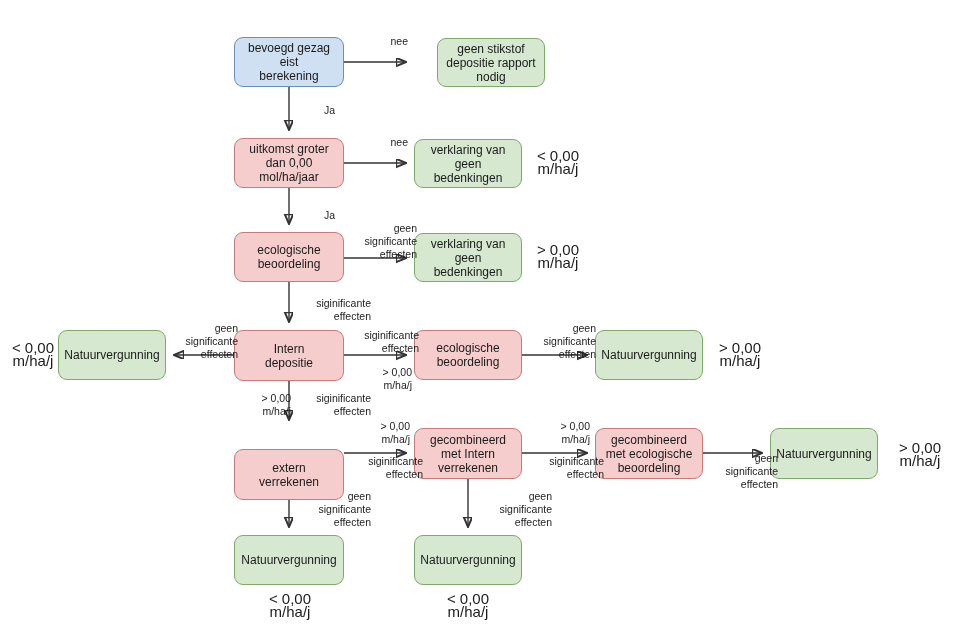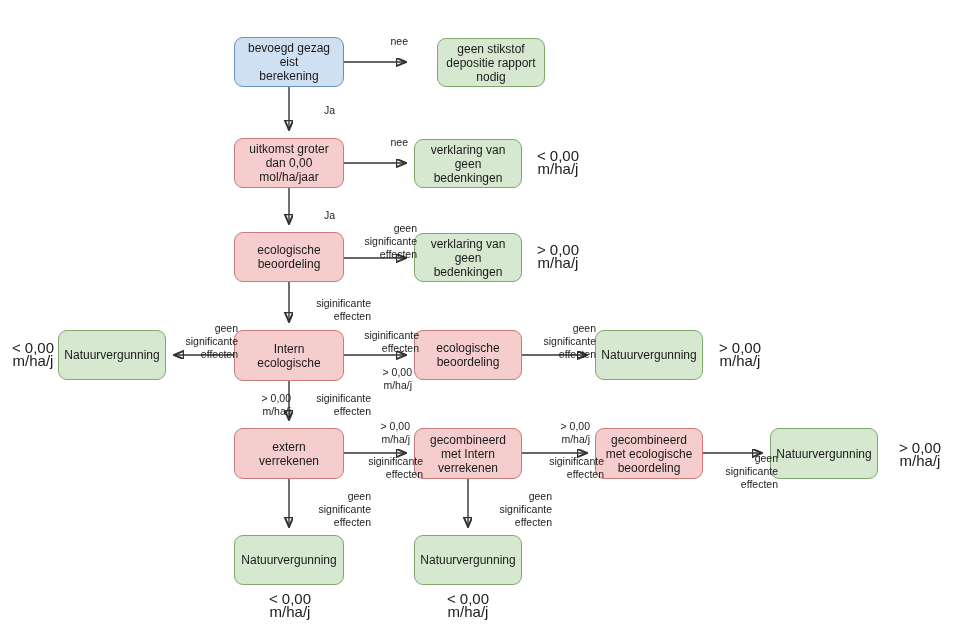--- a/index.html
+++ b/index.html
@@ -93,25 +93,25 @@
       <div class="node green" style="left: 414px; top: 139px; width: 108px; height: 49px;">verklaring van
 geen
 bedenkingen</div>
       <div class="node red" style="left: 234px; top: 232px; width: 110px; height: 50px;">ecologische
 beoordeling</div>
       <div class="node green" style="left: 414px; top: 233px; width: 108px; height: 49px;">verklaring van
 geen
 bedenkingen</div>
       <div class="node green" style="left: 58px; top: 330px; width: 108px; height: 50px;">Natuurvergunning</div>
       <div class="node red" style="left: 234px; top: 330px; width: 110px; height: 51px;">Intern
-ecologische</div>
+depositie</div>
       <div class="node red" style="left: 414px; top: 330px; width: 108px; height: 50px;">ecologische
 beoordeling</div>
       <div class="node green" style="left: 595px; top: 330px; width: 108px; height: 50px;">Natuurvergunning</div>
-      <div class="node red" style="left: 234px; top: 428px; width: 110px; height: 51px;">extern
+      <div class="node red" style="left: 234px; top: 449px; width: 110px; height: 51px;">extern
 verrekenen</div>
       <div class="node red" style="left: 414px; top: 428px; width: 108px; height: 51px;">gecombineerd
 met Intern
 verrekenen</div>
       <div class="node red" style="left: 595px; top: 428px; width: 108px; height: 51px;">gecombineerd
 met ecologische
 beoordeling</div>
       <div class="node green" style="left: 770px; top: 428px; width: 108px; height: 51px;">Natuurvergunning</div>
       <div class="node green" style="left: 234px; top: 535px; width: 110px; height: 50px;">Natuurvergunning</div>
       <div class="node green" style="left: 414px; top: 535px; width: 108px; height: 50px;">Natuurvergunning</div>

